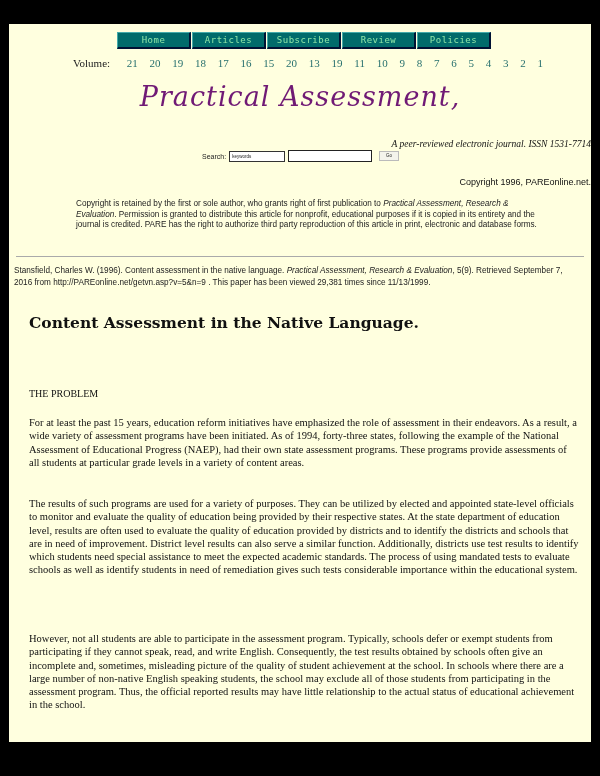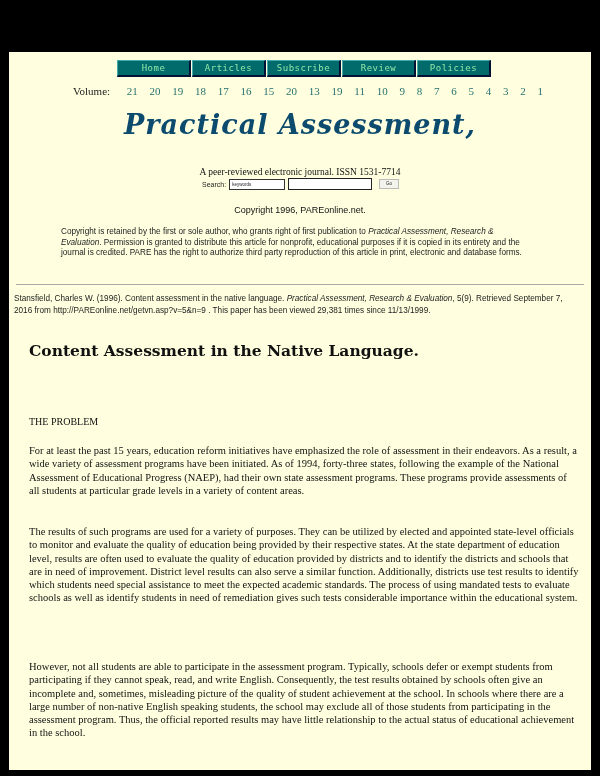--- a/index.html
+++ b/index.html
@@ -1,30 +1,30 @@
 <!DOCTYPE html>
 <html><head>
 <meta charset="utf-8">
 <style>
   html, body { margin: 0; padding: 0; }
   body { width: 600px; height: 776px; background: #000; position: relative; overflow: hidden; }
-  .page { position: absolute; left: 9px; top: 24px; width: 582px; height: 718px; background: #ffffdf; overflow: hidden; margin-top: 28px; }
+  .page { position: absolute; left: 9px; top: 24px; width: 582px; height: 718px; background: #ffffdf; overflow: hidden; }
   .nav { position: absolute; left: 108px; top: 8px; display: flex; }
   .nav-btn { width: 71px; height: 14px; background: #016b6b; border-top: 1px solid #4aa; border-left: 1px solid #4aa; border-bottom: 2px solid #013; border-right: 2px solid #013; color: #8fe6a8; font-family: "DejaVu Sans Mono", monospace; font-size: 9px; line-height: 14px; text-align: center; box-sizing: content-box; margin-right: 1px; letter-spacing: 0.5px; cursor: pointer; }
   .volumes { position: absolute; left: 64px; top: 33px; font-family: "Liberation Serif", serif; font-size: 11px; color: #222; white-space: nowrap; }
   .volumes .label { margin-right: 14px; }
   .volumes a { color: #27706e; text-decoration: none; margin-right: 9px; text-align: center; }
-  .logo { position: absolute; left: 0; width: 582px; top: 60px; text-align: center; font-family: "DejaVu Serif", serif; font-size: 27px; line-height: 25px; color: #0c4a6e; font-style: italic; letter-spacing: 1px; font-weight: bold; }
-  .tagline { position: absolute; left: 0; width: 582px; top: 115px; text-align: center; font-family: "Liberation Serif", serif; font-size: 9.5px; color: #111; }
+  .logo { position: absolute; left: 0; width: 582px; top: 60px; text-align: center; font-family: "DejaVu Serif", serif; font-size: 27px; line-height: 25px; color: #701a75; font-style: italic; letter-spacing: 1px; }
+  .tagline { position: absolute; left: 0; width: 582px; top: 115px; text-align: right; font-family: "Liberation Serif", serif; font-size: 9.5px; color: #111; font-style: italic; }
   .search { position: absolute; left: 193px; top: 126px; display: flex; align-items: center; font-family: "Liberation Sans", sans-serif; font-size: 7px; color: #222; }
   .search .kw { width: 52px; height: 9px; border: 1px solid #333; background: #fff; font-size: 4.5px; line-height: 9px; padding-left: 2px; margin-left: 3px; box-sizing: content-box; }
   .search .q { width: 82px; height: 10px; border: 1.5px solid #222; background: #fff; margin-left: 3px; }
   .search .go { width: 18px; height: 8px; border: 1px solid #bbb; background: #f4f4ec; font-size: 4.5px; line-height: 8px; text-align: center; margin-left: 7px; }
-  .copy-line { position: absolute; left: 0; width: 582px; top: 153px; text-align: center; font-family: "Liberation Sans", sans-serif; font-size: 9px; color: #111; }
-  .copyright { position: absolute; left: 52px; top: 175px; width: 470px; font-family: "Liberation Sans", sans-serif; font-size: 8.2px; line-height: 10.5px; color: #222; }
+  .copy-line { position: absolute; left: 0; width: 582px; top: 153px; text-align: right; font-family: "Liberation Sans", sans-serif; font-size: 9px; color: #111; }
+  .copyright { position: absolute; left: 67px; top: 175px; width: 470px; font-family: "Liberation Sans", sans-serif; font-size: 8.2px; line-height: 10.5px; color: #222; }
   .hr { position: absolute; left: 7px; top: 232px; width: 568px; height: 1px; background: #aaa; }
   .citation { position: absolute; left: 5px; top: 241px; width: 565px; font-family: "Liberation Sans", sans-serif; font-size: 8.2px; line-height: 11.5px; color: #222; }
   .title { position: absolute; left: 20px; top: 289px; font-family: "DejaVu Serif", serif; font-weight: bold; font-size: 15.5px; color: #111; white-space: nowrap; }
   .author { position: absolute; left: 20px; top: 325px; font-family: "Liberation Serif", serif; font-size: 10.5px; line-height: 13px; color: #111; }
   .author .name { font-style: italic; display: block; }
   .section { position: absolute; left: 20px; top: 364px; font-family: "Liberation Serif", serif; font-size: 10px; color: #111; }
   .para { position: absolute; left: 20px; width: 550px; font-family: "Liberation Serif", serif; font-size: 10.5px; line-height: 13.3px; color: #111; }
 </style>
 </head>
 <body>

